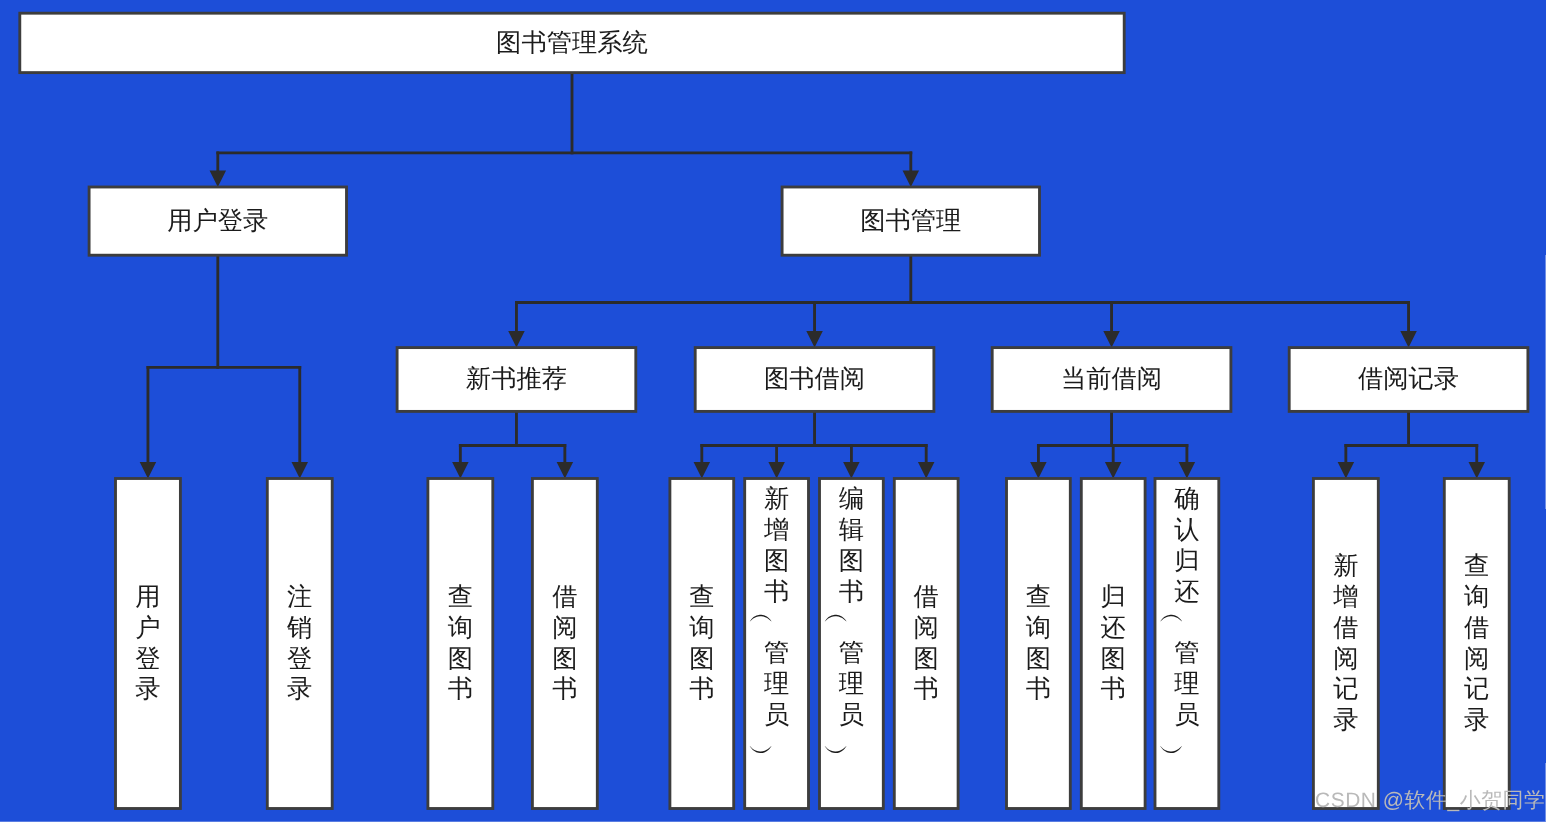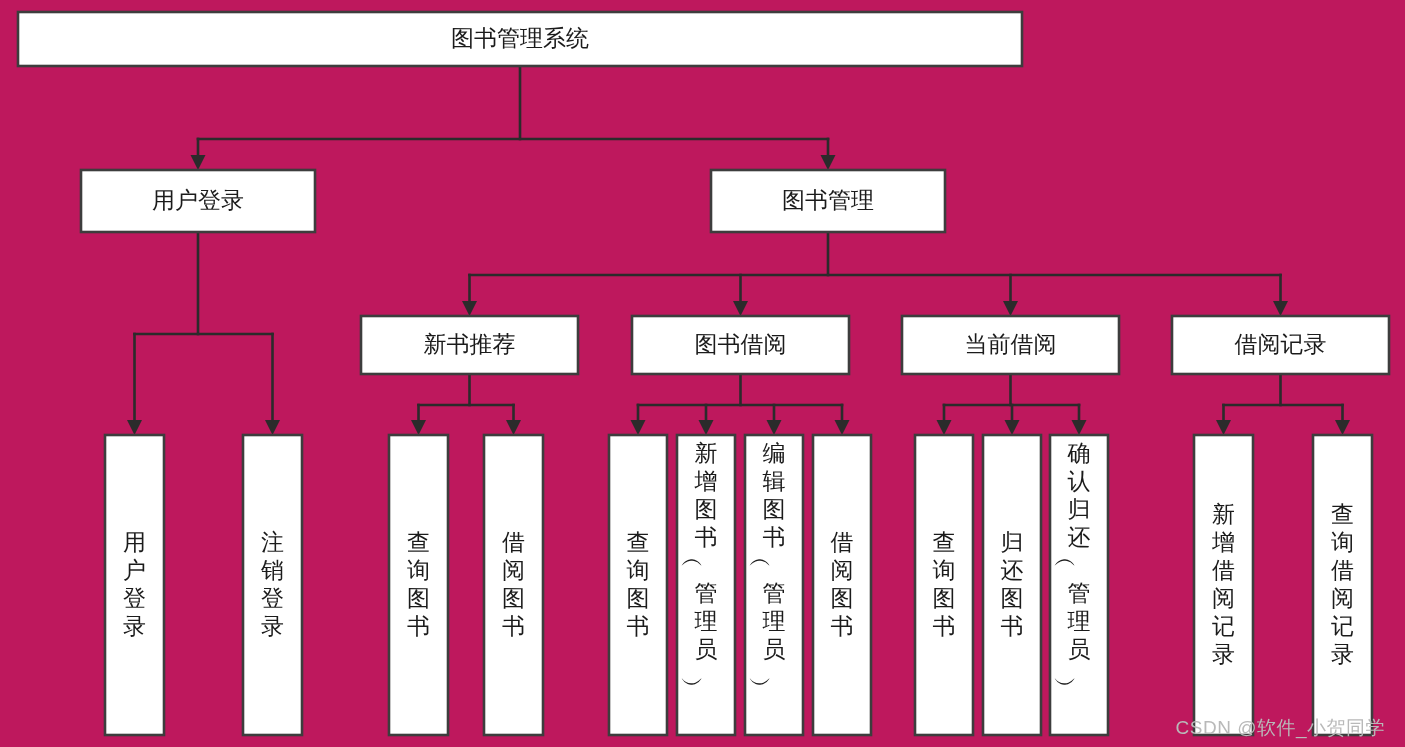--- a/index.html
+++ b/index.html
@@ -10,21 +10,21 @@
   body {
     width: 1405px;
     height: 747px;
     font-family: "Liberation Sans", "DejaVu Sans", sans-serif;
     overflow: hidden;
   }
   #diagram-root {
     position: relative;
     width: 1405px;
     height: 747px;
-    background: #be185d;
+    background: #1d4ed8;
   }
   svg#flow-svg {
     position: absolute;
     left: 0;
     top: 0;
     width: 1405px;
     height: 747px;
   }
   .node-box {
     fill: #ffffff;
@@ -49,21 +49,21 @@
     stroke-width: 2.6;
     fill: none;
     stroke-linecap: square;
   }
   .arrow-head {
     fill: #2b2b2b;
     stroke: none;
   }
   .watermark {
     position: absolute;
-    right: 20px;
+    right: 0;
     bottom: 6px;
     font-family: "Liberation Sans", "DejaVu Sans", sans-serif;
     font-size: 19px;
     color: #b9b9b9;
     white-space: nowrap;
     letter-spacing: 0.5px;
   }
 </style>
 </head>
 <body>

